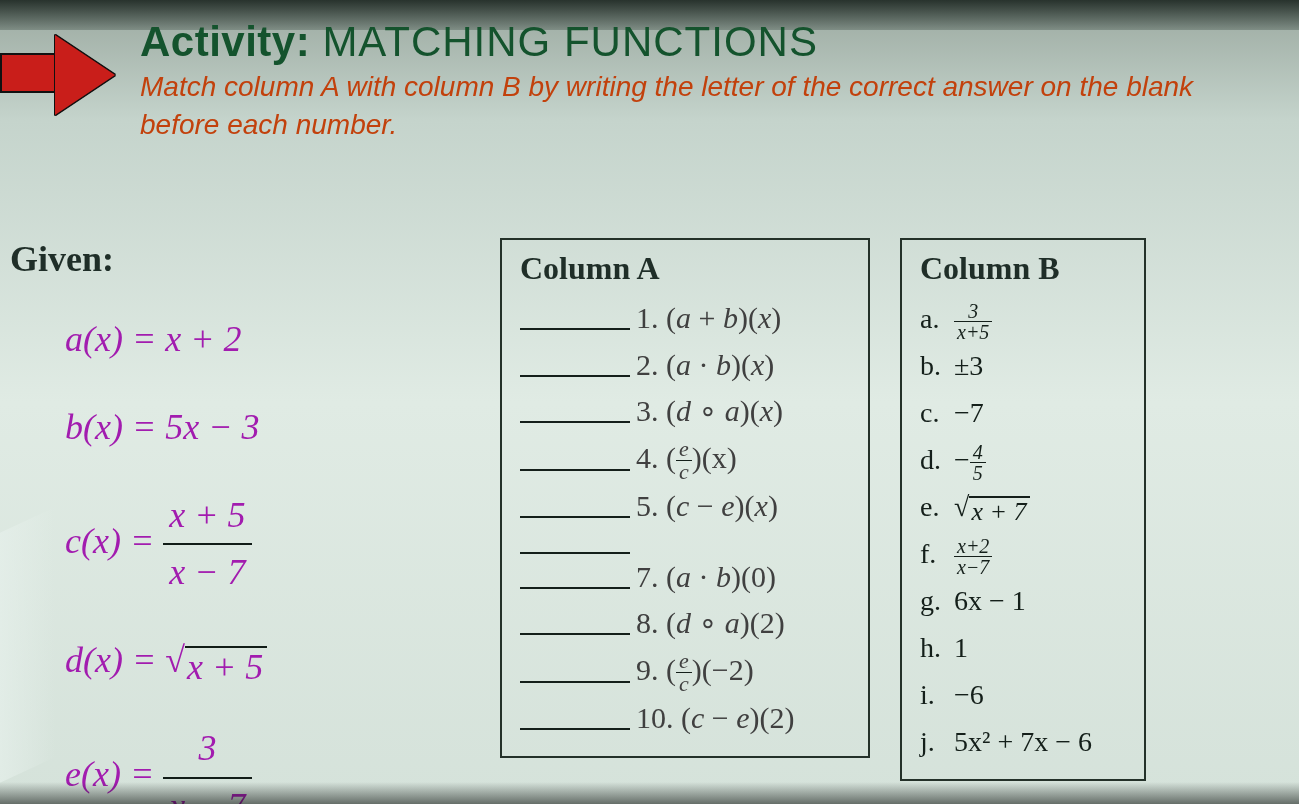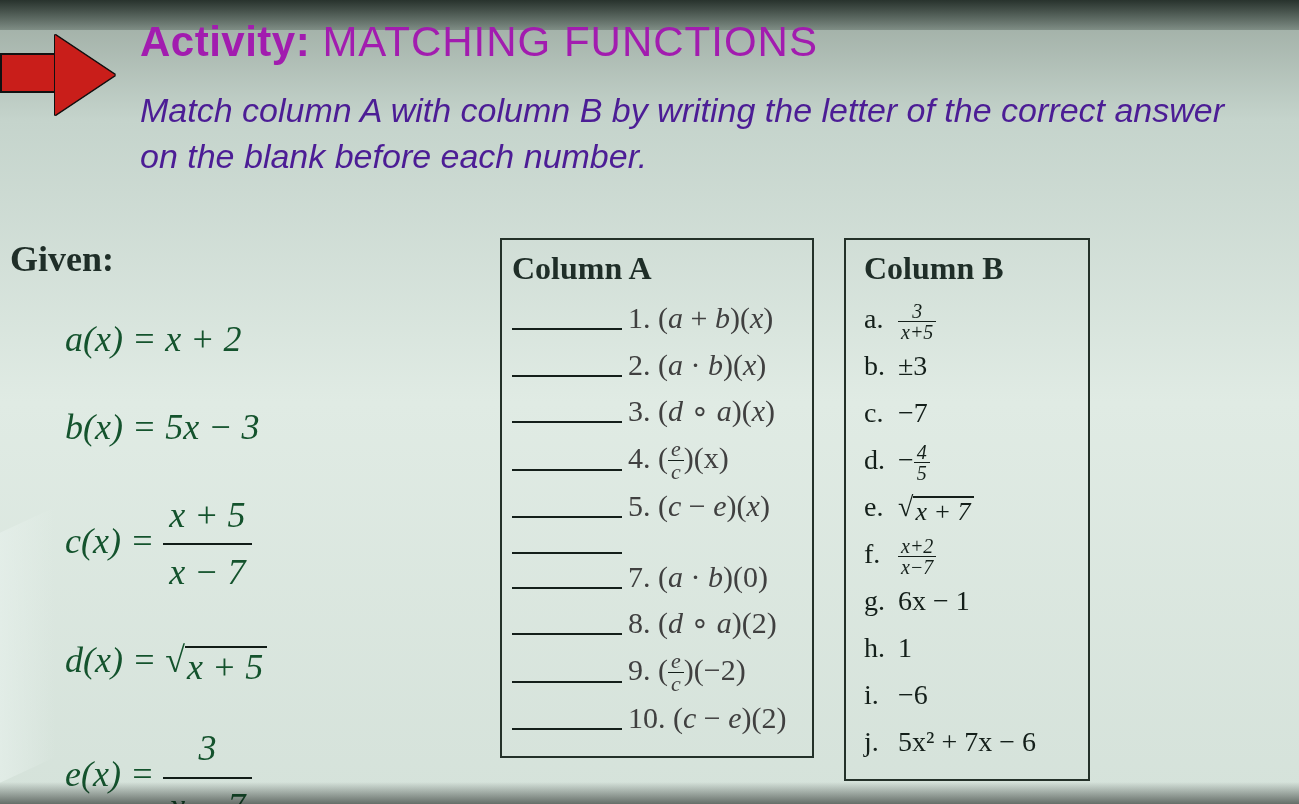--- a/index.html
+++ b/index.html
@@ -48,39 +48,39 @@
   top: 18px;
   left: 140px;
   right: 35px;
   bottom: 18px;
 }
 
 .title-line {
   font-size: 42px;
   font-weight: bold;
   font-family: 'Verdana', 'Arial Black', sans-serif;
-  color: #a21caf;
+  color: #14532d;
   letter-spacing: 0.5px;
 }
 .title-line .label {
   font-family: 'Comic Sans MS', 'Verdana', sans-serif;
   font-style: normal;
 }
 .title-line .name {
   font-family: 'Verdana', sans-serif;
   font-weight: 500;
   letter-spacing: 1px;
 }
 
 .instructions {
-  margin-top: 22px;
-  font-size: 34px;
+  margin-top: 2px;
+  font-size: 28px;
   font-family: 'Verdana', sans-serif;
   font-style: italic;
-  color: #4c1d95;
+  color: #c2410c;
   line-height: 1.35;
   max-width: 1100px;
 }
 
 .lower {
   position: absolute;
   top: 220px;
   left: -130px;
   right: 4px;
   display: flex;
@@ -94,21 +94,21 @@
   font-size: 36px;
   font-weight: bold;
   color: #1f2e28;
   margin-bottom: 14px;
 }
 .given-list { padding-left: 55px; }
 .given-list .fn {
   font-family: 'Times New Roman', serif;
   font-size: 36px;
   font-style: italic;
-  color: #14532d;
+  color: #a21caf;
   line-height: 1.55;
   white-space: nowrap;
   margin-top: 32px;
 }
 .frac {
   display: inline-block;
   vertical-align: middle;
   text-align: center;
   font-style: italic;
 }
@@ -117,21 +117,21 @@
 
 .sqrt { display:inline-flex; align-items:flex-start; }
 .sqrt .rad { font-style: normal; font-size: 36px; line-height: 1; }
 .sqrt .arg { border-top: 2.5px solid #111c17; padding: 0 4px 0 2px; font-style: italic; line-height: 1.1; margin-top: 4px; }
 
 .box {
   border: 2.5px solid #243129;
   background: transparent;
 }
 
-.colA { width: 314px; padding: 10px 18px 14px 10px; }
+.colA { width: 370px; padding: 10px 18px 14px 18px; }
 .colA .hdr, .colB .hdr {
   font-family: 'Times New Roman', serif;
   font-size: 32px;
   font-weight: bold;
   color: #1f2e28;
   margin-bottom: 8px;
 }
 .colA .row {
   font-family: 'Times New Roman', serif;
   font-size: 30px;

